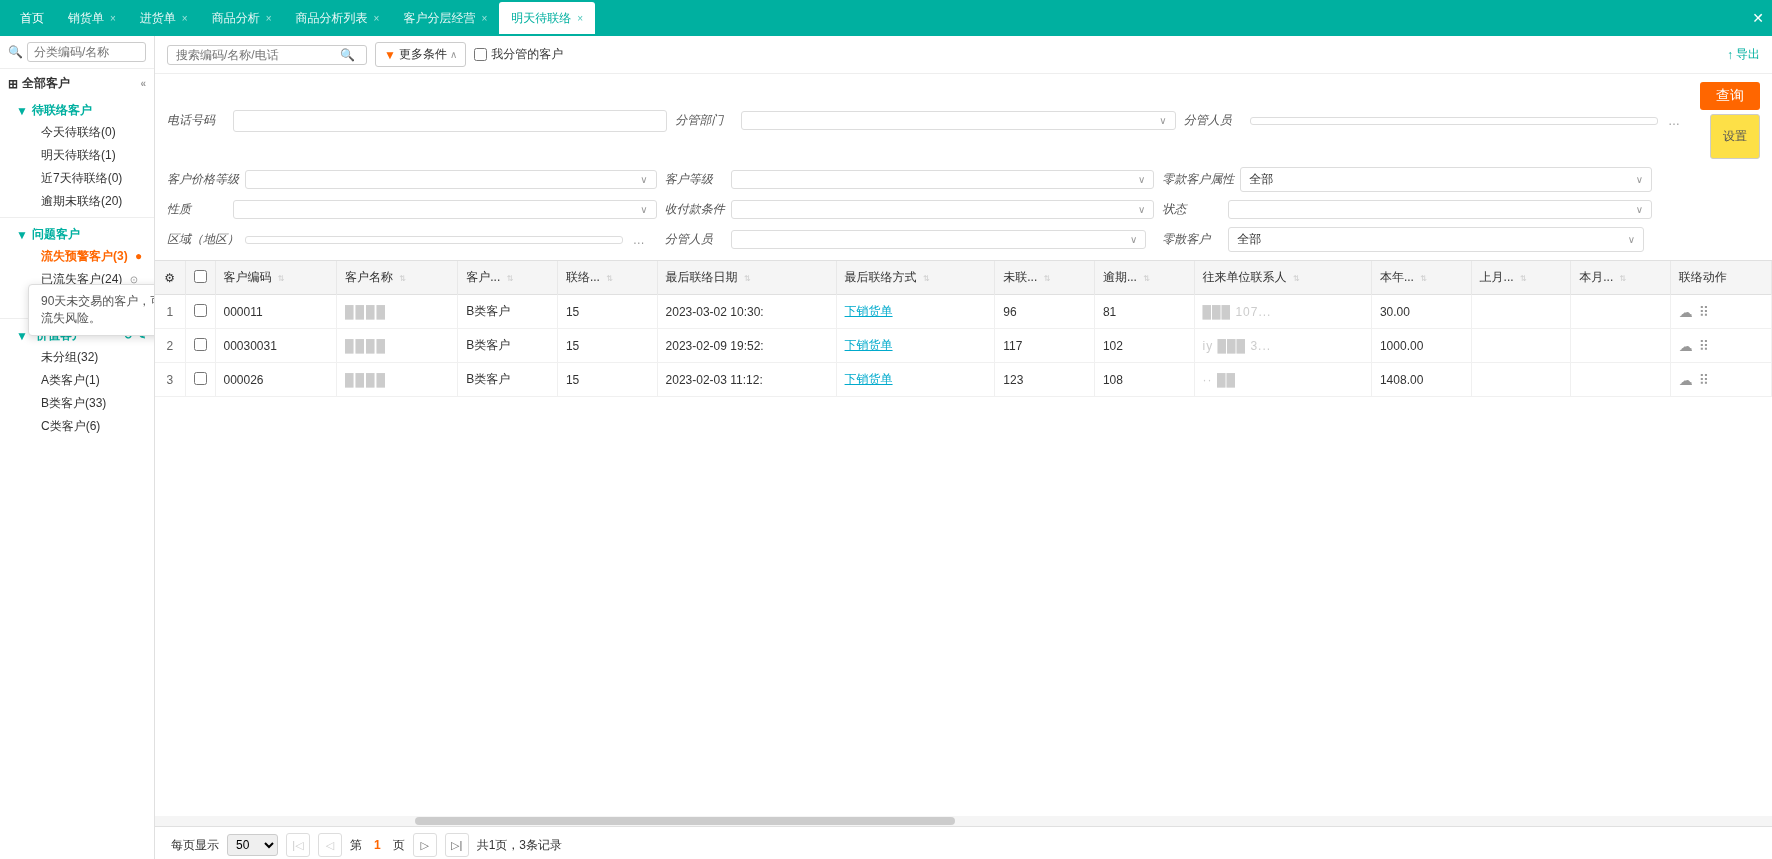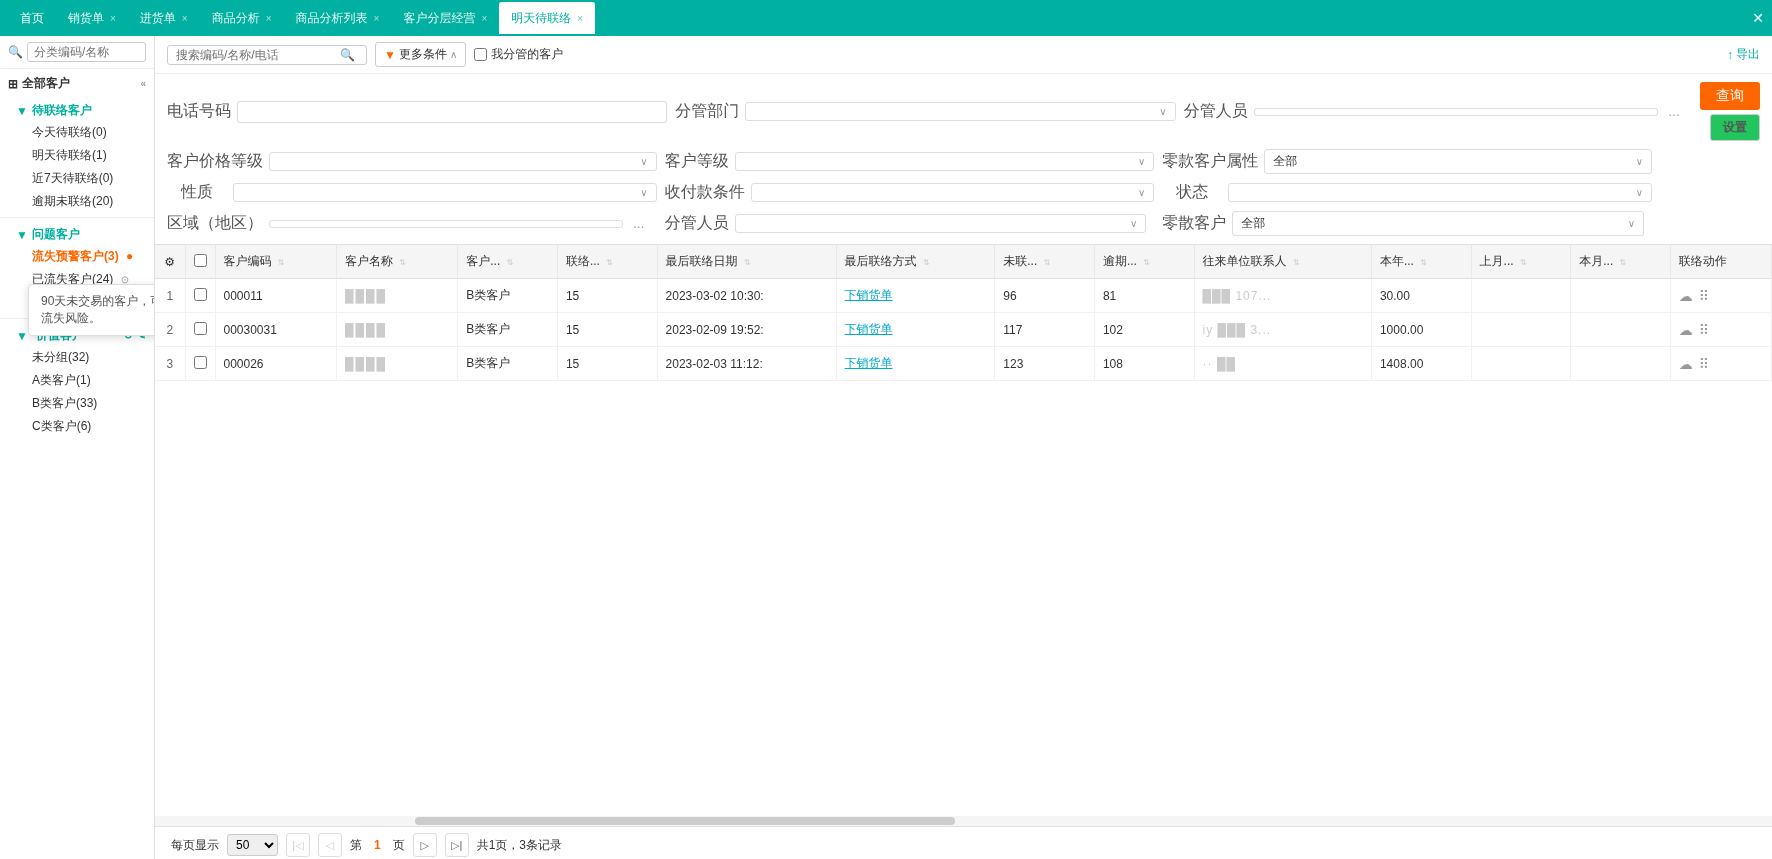--- a/index.html
+++ b/index.html
@@ -102,21 +102,21 @@
       font-weight: bold;
       font-size: 12px;
       display: flex;
       align-items: center;
       cursor: pointer;
     }
     .sidebar-group-label .triangle {
       margin-right: 4px;
     }
     .sidebar-item {
-      padding: 3px 8px 3px 32px;
+      padding: 3px 8px 3px 41px;
       font-size: 12px;
       color: #333;
       cursor: pointer;
       white-space: nowrap;
     }
     .sidebar-item.active {
       color: #ff6600;
       font-weight: bold;
     }
     .sidebar-divider { height: 1px; background: #eee; margin: 4px 0; }
@@ -211,25 +211,26 @@
       margin-bottom: 8px;
     }
     .adv-filter-row:last-child { margin-bottom: 0; gap: 16px; }
     .filter-field {
       display: flex;
       align-items: center;
       gap: 6px;
       flex: 1;
     }
     .filter-label {
-      font-size: 16px;
+      font-size: 12px;
       color: #555;
       white-space: nowrap;
       min-width: 60px;
-      text-align: center;
+      text-align: left;
+      font-style: italic;
     }
     .filter-input {
       border: 1px solid #ddd;
       border-radius: 3px;
       padding: 3px 8px;
       font-size: 12px;
       flex: 1;
       min-width: 80px;
       outline: none;
     }
@@ -260,28 +261,27 @@
     .btn-query {
       background: #ff6600;
       color: white;
       border: none;
       border-radius: 3px;
       padding: 5px 16px;
       font-size: 14px;
       cursor: pointer;
     }
     .btn-settings {
-      background: #22c55e;
+      background: #fde047;
       color: #555;
       border: 1px solid #ccc;
       border-radius: 3px;
-      padding: 4px 12px;
-      font-size: 12px;
-      cursor: pointer;
-      font-weight: bold;
+      padding: 13px 12px;
+      font-size: 12px;
+      cursor: pointer;
     }
 
     
     .table-area {
       flex: 1;
       overflow: auto;
       background: white;
       margin: 0;
     }
     table {

